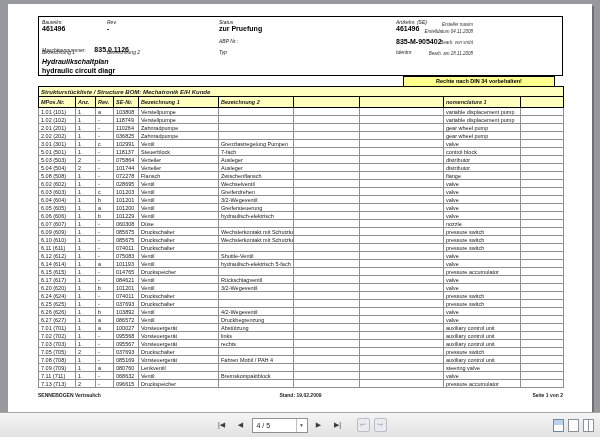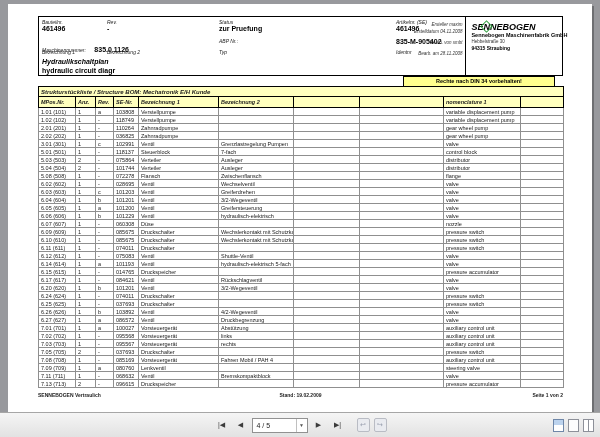--- a/index.html
+++ b/index.html
@@ -129,26 +129,20 @@
         <div class="bez-en">hydraulic circuit diagr</div>
       </div>
 
       <div class="hd-meta">
         <div>Ersteller  maxim</div>
         <div>Erstelldatum  04.11.2008</div>
         <div>Bearb. von  smbt</div>
         <div>Bearb. am  28.11.2008</div>
       </div>
 
-      <div class="hd-logo">
-        <div class="logo-line"><span>SE</span><span class="logo-mark">N</span><span>NEBOGEN</span></div>
-        <div class="co-name">Sennebogen Maschinenfabrik GmbH</div>
-        <div class="co-street">Hebbelstraße 30</div>
-        <div class="co-city">94315 Straubing</div>
-      </div>
     </div>
 
     <div class="rights-note">Rechte nach DIN 34 vorbehalten!</div>
 
     <div class="bom-wrap">
       <table class="bom">
         <colgroup>
           <col style="width:37px">
             <col style="width:20px">
             <col style="width:18px">

